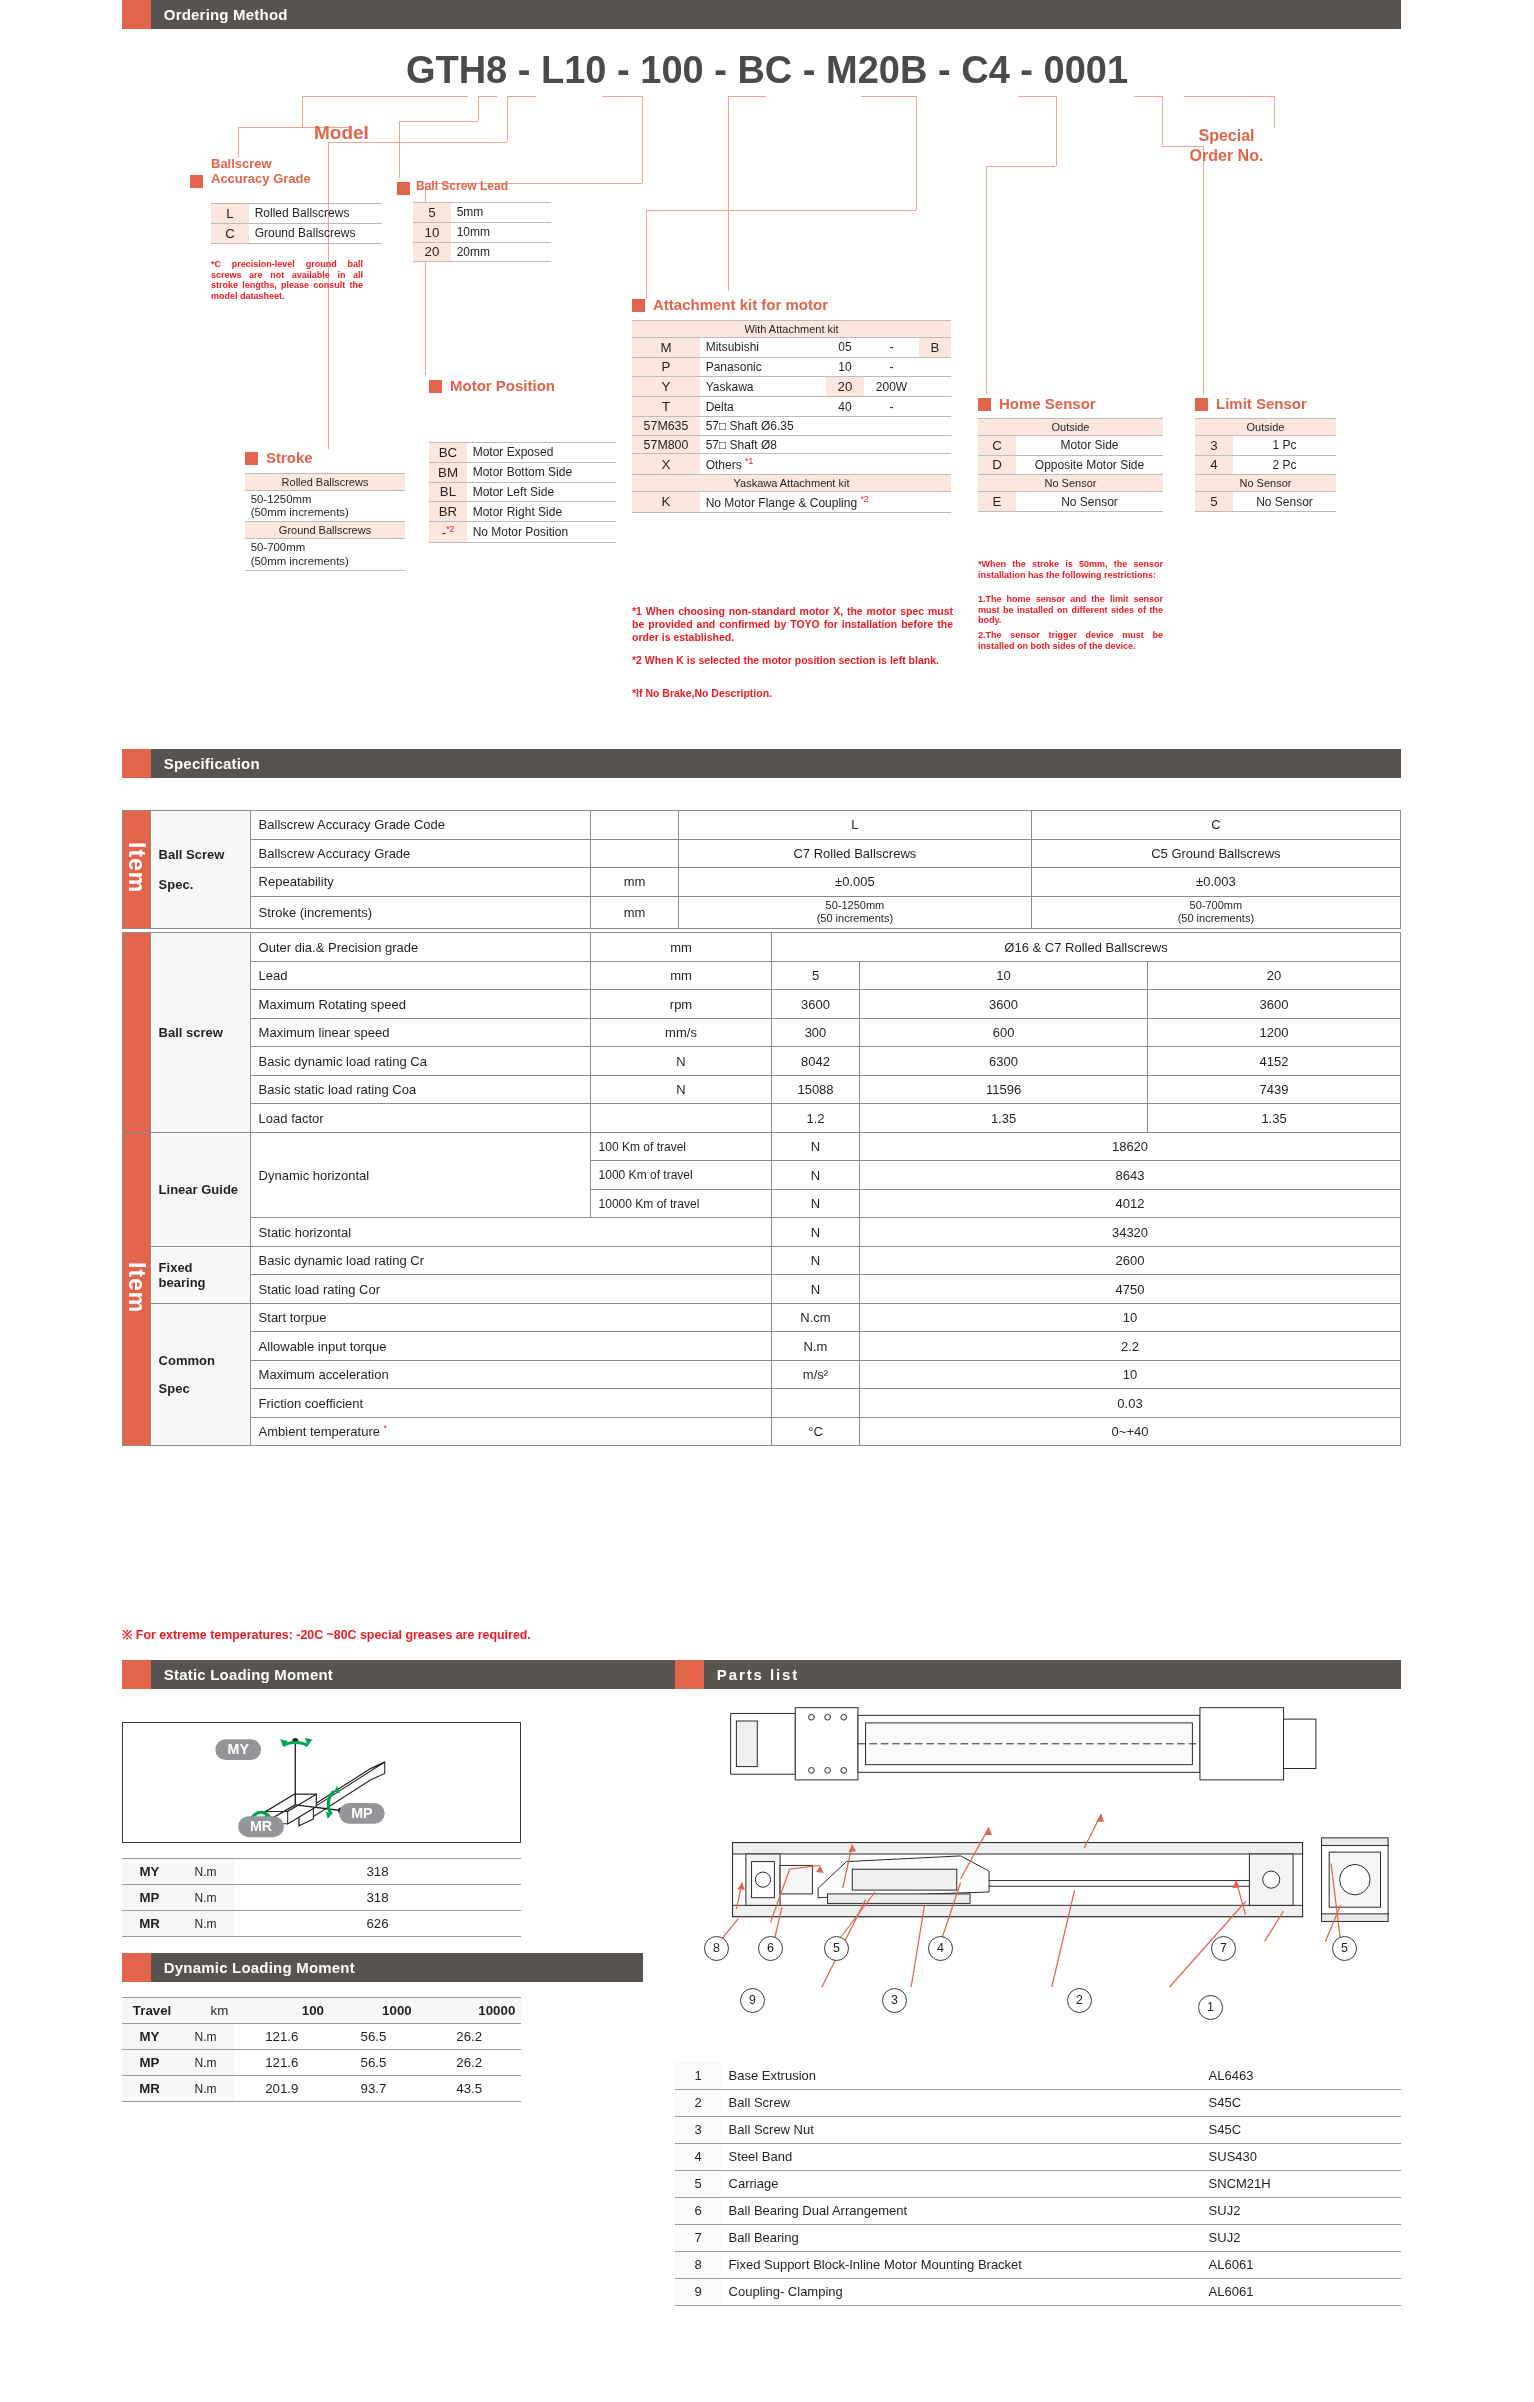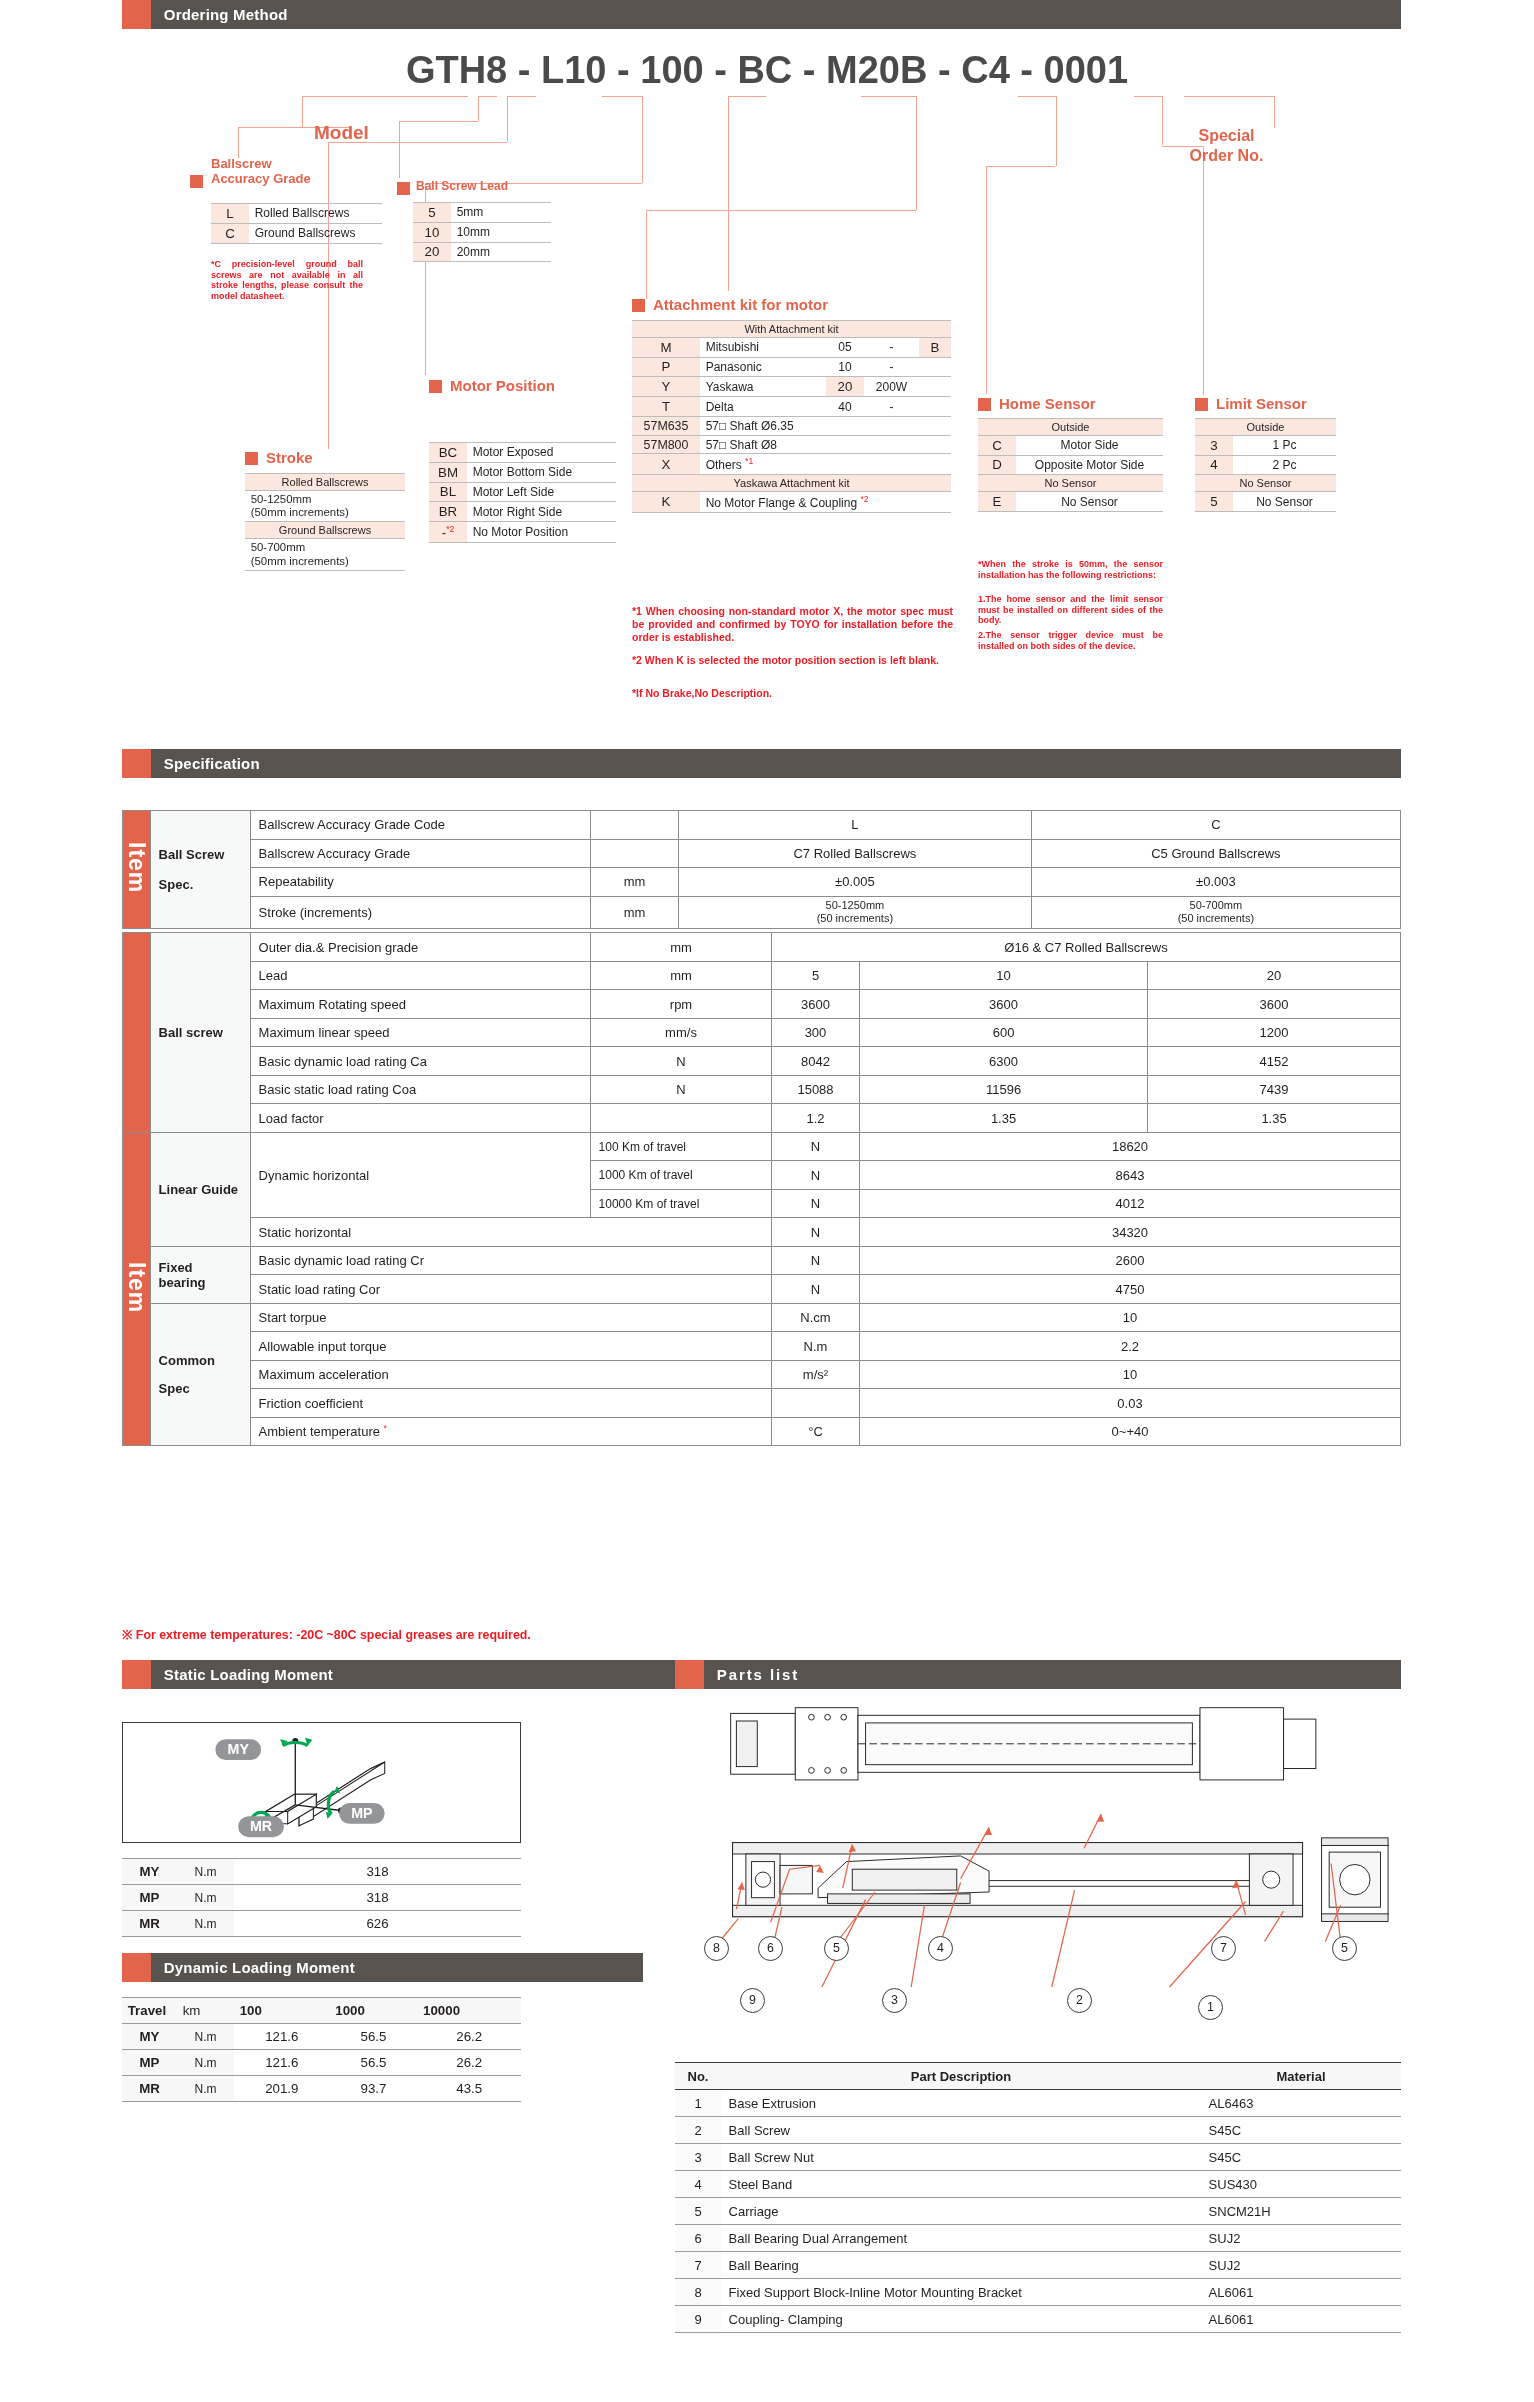--- a/index.html
+++ b/index.html
@@ -62,21 +62,21 @@
   #temp-note { position:absolute; left:122px; top:1626px; color:#ed1c24;
       font-size:12.4px; font-weight:bold; }
 
   
   table.lm { border-collapse:collapse; font-size:13.3px; }
   table.lm td, table.lm th { border-top:1px solid #9a9a9a; border-bottom:1px solid #9a9a9a;
       padding:3.8px 5.7px; height:26px; font-weight:normal; }
   table.lm td.axis { background:#f7f7f7; font-weight:bold; text-align:center; width:55px; }
   table.lm td.u { background:#f7f7f7; text-align:center; width:57px; font-size:12px; }
   table.lm td.v { text-align:center; }
-  table.lm th { background:#f7f7f7; font-weight:bold; text-align:left; }
+  table.lm th { background:#f7f7f7; font-weight:bold; text-align:right; }
 
   #smoment-fig { position:absolute; left:122px; top:1722px; width:399px; height:121px;
       border:1.9px solid #3b3b3b; background:#fff; }
 
   
   table.parts { border-collapse:collapse; width:100%; font-size:13px; }
   table.parts td, table.parts th { border-bottom:1px solid #9a9a9a; padding:3.8px 7.6px;
       height:27px; }
   table.parts th { background:#f7f7f7; font-weight:bold; text-align:center;
       border-top:1px solid #3b3b3b; border-bottom:1px solid #3b3b3b; }
@@ -743,25 +743,20 @@
 <div class="callout" style="left:1332px; top:1936px;">5</div>
 <div class="callout" style="left:740px; top:1988px;">9</div>
 <div class="callout" style="left:882px; top:1988px;">3</div>
 <div class="callout" style="left:1067px; top:1988px;">2</div>
 <div class="callout" style="left:1198px; top:1995px;">1</div>
 
 <div style="position:absolute; left:675px; top:2062px; width:726px;">
   <table class="parts">
     <tbody>
       <tr>
-        <th style="width:46px;">No.</th>
-        <th>Part Description</th>
-        <th style="width:200px;">Material</th>
-      </tr>
-      <tr>
         <td class="no">1</td>
         <td>Base Extrusion</td>
         <td class="mat">AL6463</td>
       </tr>
       <tr>
         <td class="no">2</td>
         <td>Ball Screw</td>
         <td class="mat">S45C</td>
       </tr>
       <tr>

